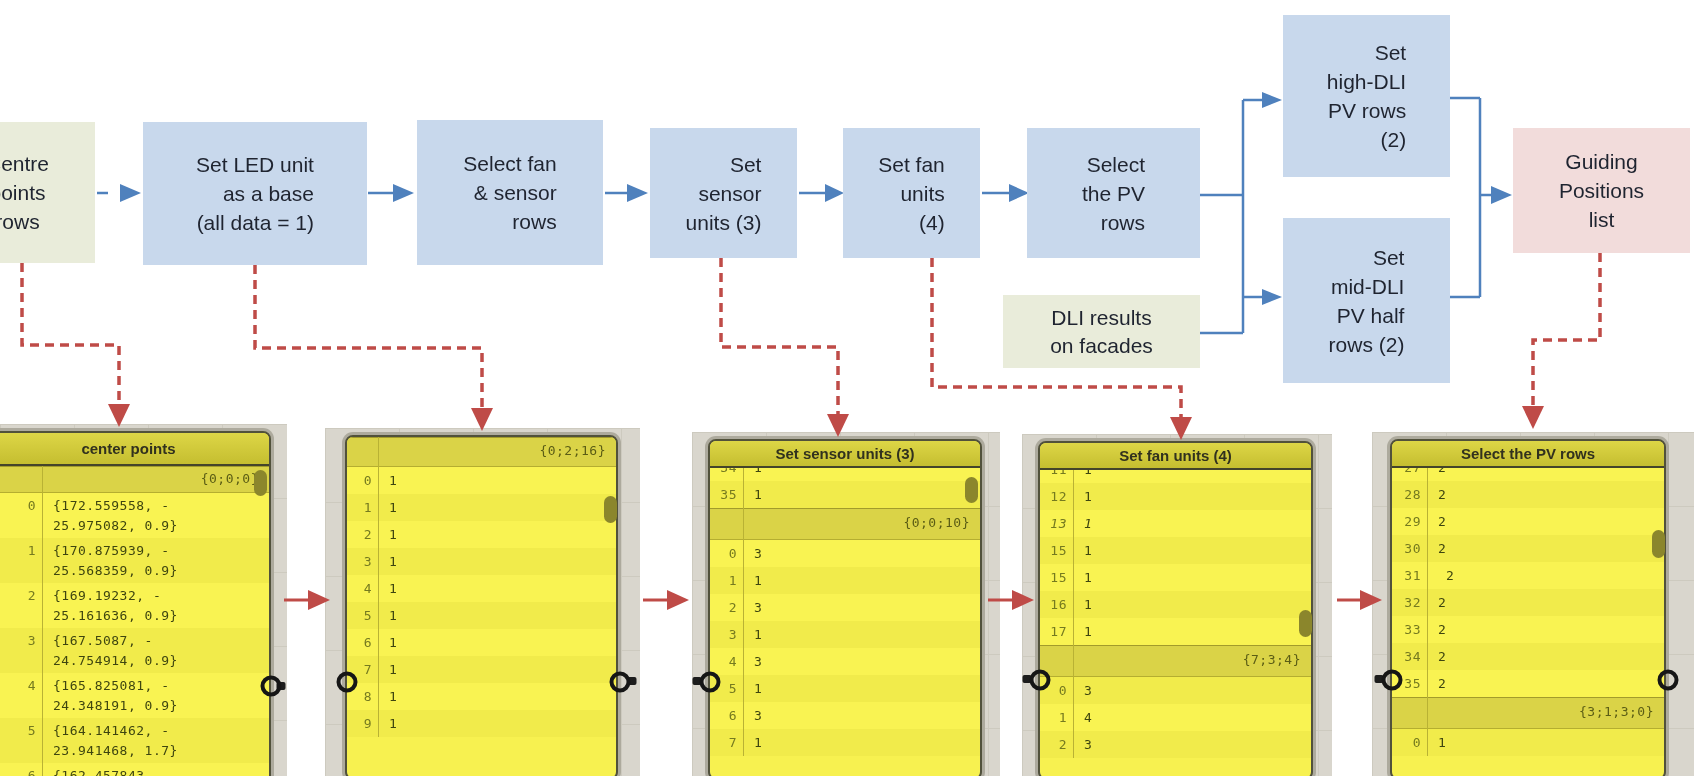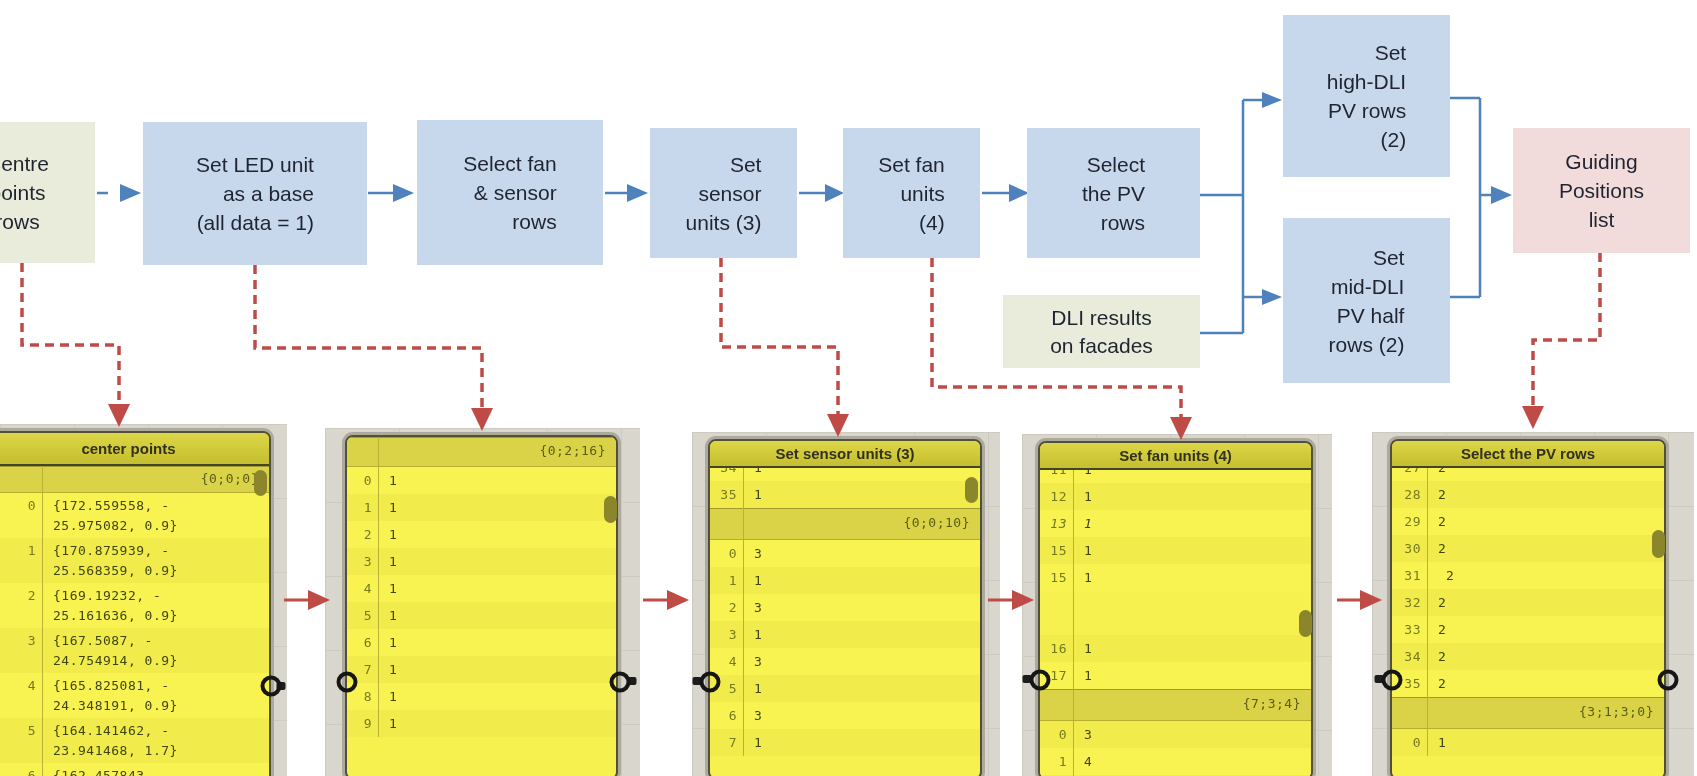--- a/index.html
+++ b/index.html
@@ -224,21 +224,21 @@
             <span class="val">1</span>
           </div>
           <div class="row data odd" style="height: 27px;">
             <span class="idx">15</span>
             <span class="val">1</span>
           </div>
           <div class="row data" style="height: 27px; align-items: center;">
             <span class="idx">15</span>
             <span class="val">1</span>
           </div>
-          <div class="row data odd" style="height: 27px; margin-top: 44px;">
+          <div class="row data odd" style="height: 27px;">
             <span class="idx">16</span>
             <span class="val">1</span>
           </div>
           <div class="row data" style="height: 27px;">
             <span class="idx">17</span>
             <span class="val">1</span>
           </div>
           <div class="row path" style="height: 32px; line-height: 28px;">{7;3;4}</div>
           <div class="row data odd" style="height: 27px;">
             <span class="idx">0</span>

